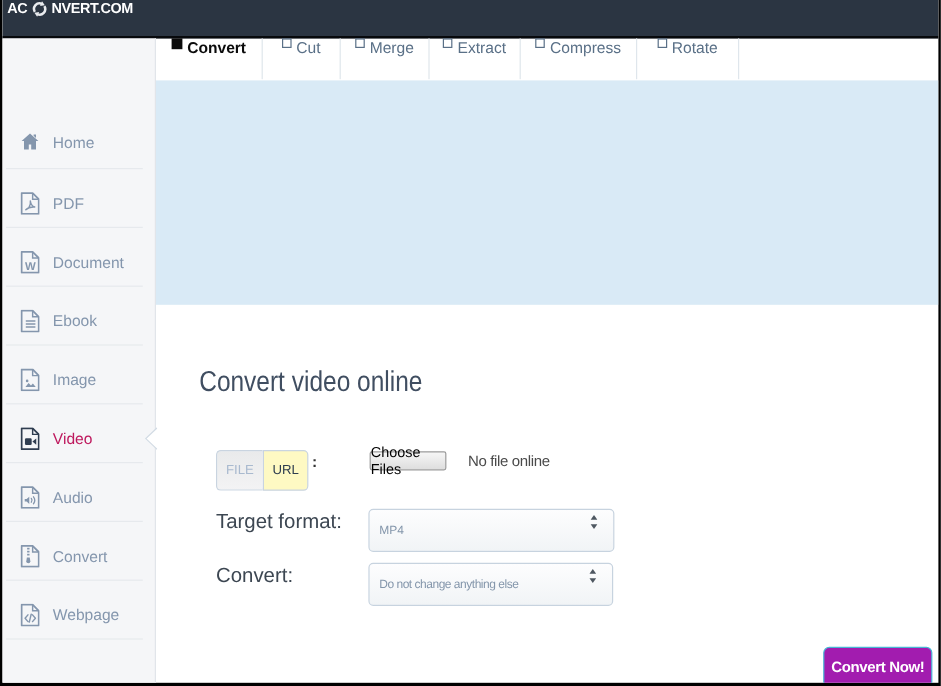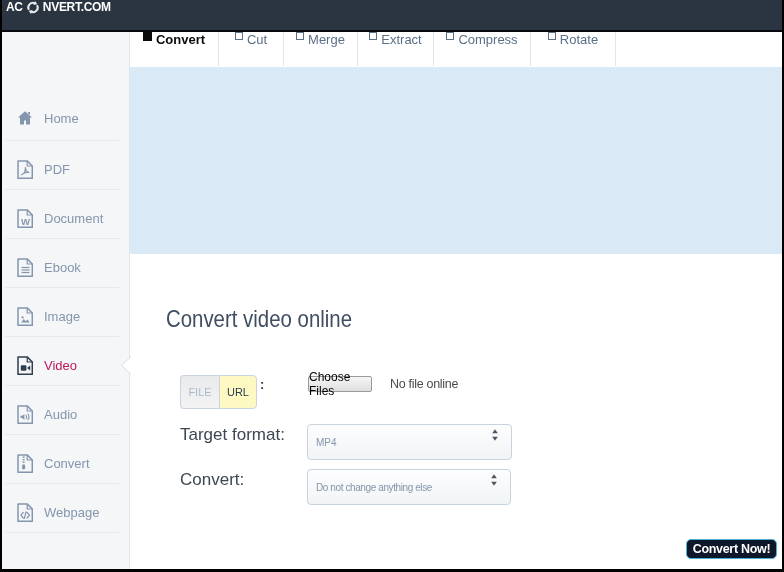--- a/index.html
+++ b/index.html
@@ -22,21 +22,21 @@
 #filegrp{position:absolute;left:178px;top:375px;height:34px;display:flex;font-weight:normal;font-size:11px}
 #fbtn{width:39px;box-sizing:border-box;border:1px solid #c9d4e0;border-right:none;border-radius:4px 0 0 4px;background:linear-gradient(#e9eaeb,#f3f3f4);color:#a9bacf;display:flex;align-items:center;justify-content:center}
 #ubtn{width:38px;box-sizing:border-box;border:1px solid #c9d4e0;border-radius:0 4px 4px 0;background:#fef9c3;color:#2e3d4f;display:flex;align-items:center;justify-content:center}
 #colon{position:absolute;left:258px;top:377px;font-size:13px;font-weight:bold;color:#333}
 #choose{position:absolute;left:306px;top:376px;width:64px;height:16px;box-sizing:border-box;border:1px solid #9a9a9a;border-radius:2px;background:linear-gradient(#f6f6f6,#dedede);color:#000;font-size:12px;display:flex;align-items:center;justify-content:center}
 #nofile{position:absolute;left:388px;top:377px;font-size:12.5px;color:#4a4a4a;letter-spacing:-0.3px}
 .lbl{position:absolute;left:178px;font-size:17px;color:#3d4752}
 .sel1,.sel2{position:absolute;box-sizing:border-box;height:36px;border:1px solid #c7d3df;border-radius:4px;background:linear-gradient(#fdfdfe,#f1f4f6);color:#8496ab;font-size:10px;display:flex;align-items:center;padding-left:8px}
 .sel2{letter-spacing:-0.4px}
 .arrows{position:absolute;right:13px;top:4px}
-#convbtn{position:absolute;left:684px;top:539px;width:91px;height:20px;background:#0f172a;border:1px solid #47b4d4;box-sizing:border-box;border-radius:5px;color:#fff;font-weight:bold;font-size:12.5px;letter-spacing:-0.3px;display:flex;align-items:center;justify-content:center}
+#convbtn{position:absolute;left:684px;top:539px;width:91px;height:34px;background:#a21caf;border:1px solid #47b4d4;box-sizing:border-box;border-radius:5px;color:#fff;font-weight:bold;font-size:12.5px;letter-spacing:-0.3px;display:flex;align-items:center;justify-content:center}
 #notch{position:absolute;left:118px;top:356px;z-index:5}
 </style>
 </head>
 <body>
 <div id="page">
 
 <div id="topbar"></div>
 <div id="logo">AC&nbsp;<svg width="14" height="15" viewBox="0 0 14 15">
         <g transform="rotate(-35 7 7.5)">
           <g fill="none" stroke="#e9ebee" stroke-width="2.1">

